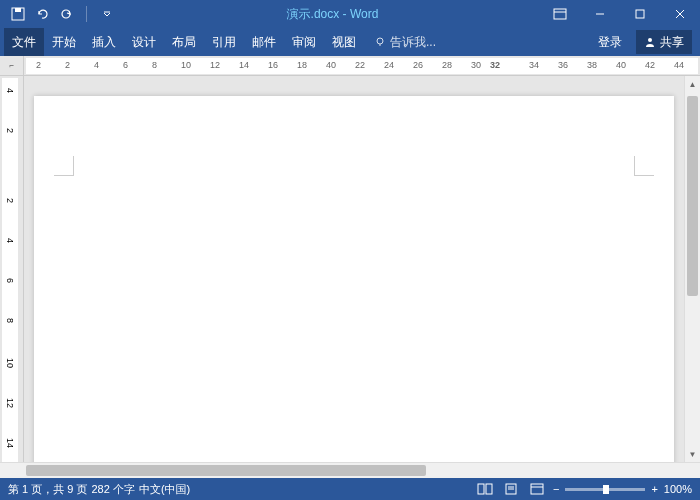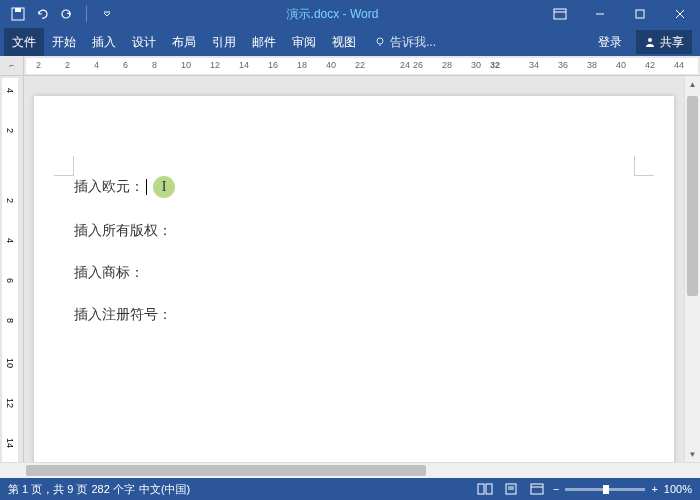--- a/index.html
+++ b/index.html
@@ -145,21 +145,21 @@
       <span class="num" style="left: 68px;">4</span>
       <span class="num" style="left: 97px;">6</span>
       <span class="num" style="left: 126px;">8</span>
       <span class="num" style="left: 155px;">10</span>
       <span class="num" style="left: 184px;">12</span>
       <span class="num" style="left: 213px;">14</span>
       <span class="num" style="left: 242px;">16</span>
       <span class="num" style="left: 271px;">18</span>
       <span class="num" style="left: 300px;">40</span>
       <span class="num" style="left: 329px;">22</span>
-      <span class="num" style="left: 358px; margin-left: 16px;">24</span>
+      <span class="num" style="left: 358px;">24</span>
       <span class="num" style="left: 387px;">26</span>
       <span class="num" style="left: 416px;">28</span>
       <span class="num" style="left: 445px;">30</span>
       <span class="num" style="left: 464px; font-weight: bold;">32</span>
       <span class="num" style="left: 503px;">34</span>
       <span class="num" style="left: 532px;">36</span>
       <span class="num" style="left: 561px;">38</span>
       <span class="num" style="left: 590px;">40</span>
       <span class="num" style="left: 619px;">42</span>
       <span class="num" style="left: 648px;">44</span>
@@ -177,36 +177,20 @@
       <span class="vnum" style="top:240px">8</span>
       <span class="vnum" style="top:280px">10</span>
       <span class="vnum" style="top:320px">12</span>
       <span class="vnum" style="top:360px">14</span>
     </div>
   </div>
   <div class="doc-scroll">
     <div class="page">
       <div class="page-corner tl"></div>
       <div class="page-corner tr"></div>
-      <div id="doc-lines">
-          <div class="doc-line">
-            <span>插入欧元：</span>
-            <span class="text-cursor"></span>
-            <span class="cursor-highlight"></span>
-          </div>
-          <div class="doc-line">
-            <span>插入所有版权：</span>
-          </div>
-          <div class="doc-line">
-            <span>插入商标：</span>
-          </div>
-          <div class="doc-line">
-            <span>插入注册符号：</span>
-          </div>
-        </div>
     </div>
   </div>
   <div class="scrollbar-v">
     <div class="arrow">▲</div>
     <div class="thumb"></div>
     <div class="arrow" style="position:absolute;bottom:0;width:100%">▼</div>
   </div>
 </div>
 
 <div class="scrollbar-h-area">

